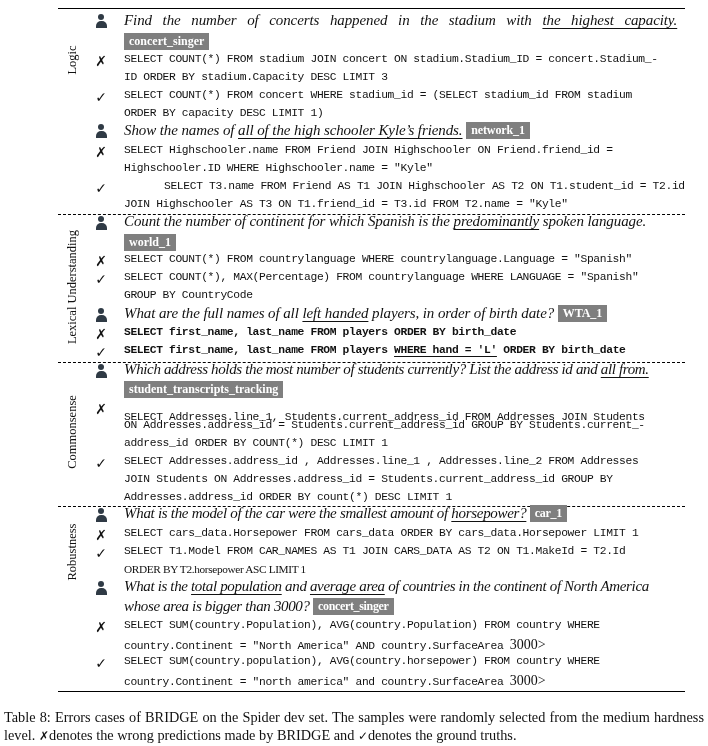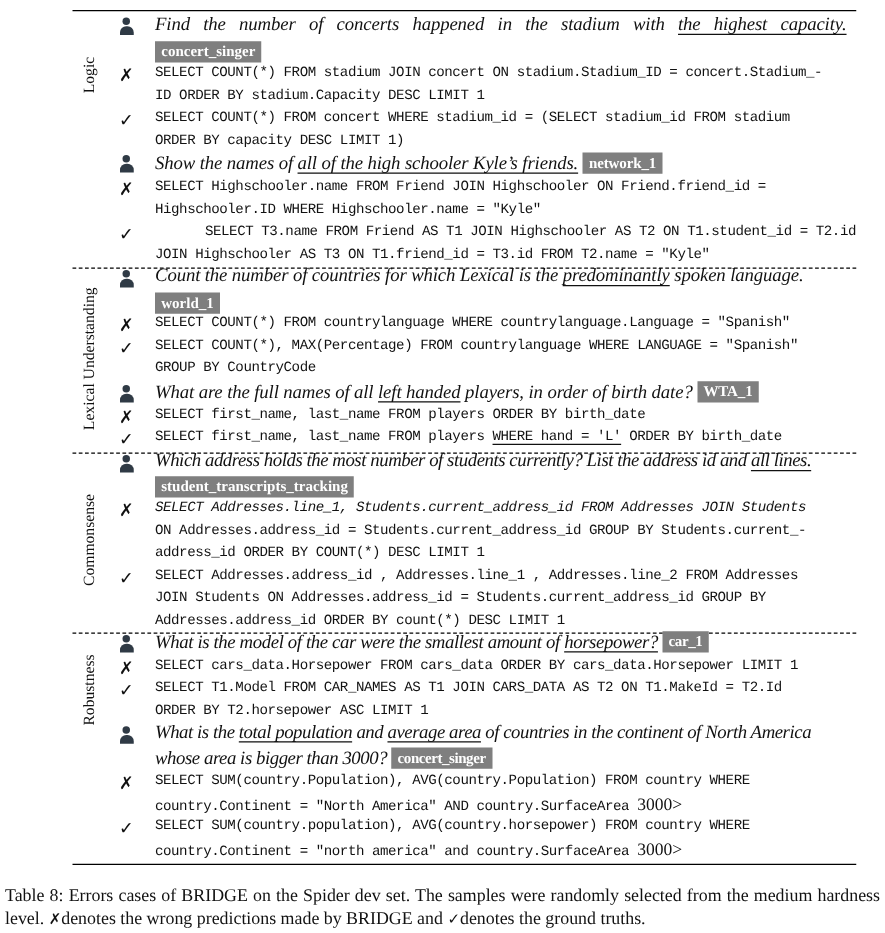--- a/index.html
+++ b/index.html
@@ -42,21 +42,21 @@
   <div class="row" style="top:12px;">
     <span class="ico" style="top:2px;"><span class="person"></span></span>
     <span class="q just" style="top:0;"><span>Find the number of concerts happened in the stadium with </span><span class="u">the highest capacity.</span></span>
   </div>
   <div class="row" style="top:33px;">
     <span class="badge block">concert_singer</span>
   </div>
   <div class="row" style="top:53px;">
     <span class="ico mark" style="top:1px;">✗</span>
     <span class="code" style="top:0;">SELECT COUNT(*) FROM stadium JOIN concert ON stadium.Stadium_ID = concert.Stadium_-</span>
-    <span class="code" style="top:18px;">ID ORDER BY stadium.Capacity DESC LIMIT 1</span>
+    <span class="code" style="top:18px;">ID ORDER BY stadium.Capacity DESC LIMIT 3</span>
   </div>
   <div class="row" style="top:89px;">
     <span class="ico mark" style="top:1px;">✓</span>
     <span class="code" style="top:0;">SELECT COUNT(*) FROM concert WHERE stadium_id = (SELECT stadium_id FROM stadium</span>
     <span class="code" style="top:18px;">ORDER BY capacity DESC LIMIT 1)</span>
   </div>
 
   <div class="row" style="top:122px;">
     <span class="ico" style="top:2px;"><span class="person"></span></span>
     <span class="q" style="top:0;"><span>Show the names of </span><span class="u">all of the high schooler Kyle’s friends.</span> <span class="badge">network_1</span></span>
@@ -69,60 +69,60 @@
   <div class="row" style="top:180px;">
     <span class="ico mark" style="top:1px;">✓</span>
     <span class="code" style="top:0;margin-left:40px;">SELECT T3.name FROM Friend AS T1 JOIN Highschooler AS T2 ON T1.student_id = T2.id</span>
     <span class="code" style="top:18px;">JOIN Highschooler AS T3 ON T1.friend_id = T3.id FROM T2.name = "Kyle"</span>
   </div>
 
   <div class="dash" style="top:214px;"></div>
 
   <div class="row" style="top:213px;">
     <span class="ico" style="top:3px;"><span class="person"></span></span>
-    <span class="q" style="top:0;"><span>Count the number of countries for which Lexical is the </span><span class="u">predominantly</span><span> spoken language.</span></span>
+    <span class="q" style="top:0;"><span>Count the number of continent for which Spanish is the </span><span class="u">predominantly</span><span> spoken language.</span></span>
   </div>
   <div class="row" style="top:234px;">
     <span class="badge block">world_1</span>
   </div>
   <div class="row" style="top:253px;">
     <span class="ico mark" style="top:1px;">✗</span>
     <span class="code" style="top:0;">SELECT COUNT(*) FROM countrylanguage WHERE countrylanguage.Language = "Spanish"</span>
   </div>
   <div class="row" style="top:271px;">
     <span class="ico mark" style="top:1px;">✓</span>
     <span class="code" style="top:0;text-align:center;">SELECT COUNT(*), MAX(Percentage) FROM countrylanguage WHERE LANGUAGE = "Spanish"</span>
     <span class="code" style="top:18px;">GROUP BY CountryCode</span>
   </div>
 
   <div class="row" style="top:305px;">
     <span class="ico" style="top:3px;"><span class="person"></span></span>
     <span class="q" style="top:0;"><span>What are the full names of all </span><span class="u">left handed</span><span> players, in order of birth date?</span> <span class="badge">WTA_1</span></span>
   </div>
   <div class="row" style="top:326px;">
     <span class="ico mark" style="top:1px;">✗</span>
-    <span class="code" style="top:0;">SELECT first_name, last_name FROM players ORDER BY birth_date</span>
+    <span class="code" style="top:0;font-weight:bold;">SELECT first_name, last_name FROM players ORDER BY birth_date</span>
   </div>
   <div class="row" style="top:344px;">
     <span class="ico mark" style="top:1px;">✓</span>
-    <span class="code" style="top:0;"><span>SELECT first_name, last_name FROM players </span><span class="u">WHERE hand = 'L'</span><span> ORDER BY birth_date</span></span>
+    <span class="code" style="top:0;font-weight:bold;"><span>SELECT first_name, last_name FROM players </span><span class="u">WHERE hand = 'L'</span><span> ORDER BY birth_date</span></span>
   </div>
 
   <div class="dash" style="top:362px;"></div>
 
   <div class="row" style="top:361px;">
     <span class="ico" style="top:3px;"><span class="person"></span></span>
-    <span class="q" style="top:0; letter-spacing:-0.35px;"><span>Which address holds the most number of students currently? List the address id and </span><span class="u">all lines.</span></span>
+    <span class="q" style="top:0; letter-spacing:-0.35px;"><span>Which address holds the most number of students currently? List the address id and </span><span class="u">all from.</span></span>
   </div>
   <div class="row" style="top:381px;">
     <span class="badge block">student_transcripts_tracking</span>
   </div>
   <div class="row" style="top:401px;">
     <span class="ico mark" style="top:1px;">✗</span>
-    <span class="code" style="top:0;font-style:italic;">SELECT Addresses.line_1, Students.current_address_id FROM Addresses JOIN Students</span>
+    <span class="code" style="top:10px;">SELECT Addresses.line_1, Students.current_address_id FROM Addresses JOIN Students</span>
     <span class="code" style="top:18px;">ON Addresses.address_id = Students.current_address_id GROUP BY Students.current_-</span>
     <span class="code" style="top:36px;">address_id ORDER BY COUNT(*) DESC LIMIT 1</span>
   </div>
   <div class="row" style="top:455px;">
     <span class="ico mark" style="top:1px;">✓</span>
     <span class="code" style="top:0;">SELECT Addresses.address_id , Addresses.line_1 , Addresses.line_2 FROM Addresses</span>
     <span class="code" style="top:18px;">JOIN Students ON Addresses.address_id = Students.current_address_id GROUP BY</span>
     <span class="code" style="top:36px;text-align:center;">Addresses.address_id ORDER BY count(*) DESC LIMIT 1</span>
   </div>
 
@@ -132,21 +132,21 @@
     <span class="ico" style="top:3px;"><span class="person"></span></span>
     <span class="q" style="top:0; letter-spacing:-0.3px;"><span>What is the model of the car were the smallest amount of </span><span class="u">horsepower?</span> <span class="badge">car_1</span></span>
   </div>
   <div class="row" style="top:527px;">
     <span class="ico mark" style="top:1px;">✗</span>
     <span class="code" style="top:0;">SELECT cars_data.Horsepower FROM cars_data ORDER BY cars_data.Horsepower LIMIT 1</span>
   </div>
   <div class="row" style="top:545px;">
     <span class="ico mark" style="top:1px;">✓</span>
     <span class="code" style="top:0;">SELECT T1.Model FROM CAR_NAMES AS T1 JOIN CARS_DATA AS T2 ON T1.MakeId = T2.Id</span>
-    <span class="code" style="top:18px;">ORDER BY T2.horsepower ASC LIMIT 1</span>
+    <span class="code" style="top:18px;font-family:Liberation Serif, serif;">ORDER BY T2.horsepower ASC LIMIT 1</span>
   </div>
 
   <div class="row" style="top:578px;">
     <span class="ico" style="top:3px;"><span class="person"></span></span>
     <span class="q" style="top:0; letter-spacing:-0.35px;"><span>What is the </span><span class="u">total population</span><span> and </span><span class="u">average area</span><span> of countries in the continent of North America</span></span>
     <span class="q" style="top:20px; letter-spacing:-0.35px;text-align:right;"><span>whose area is bigger than 3000?</span> <span class="badge">concert_singer</span></span>
   </div>
   <div class="row" style="top:619px;">
     <span class="ico mark" style="top:1px;">✗</span>
     <span class="code" style="top:0;">SELECT SUM(country.Population), AVG(country.Population) FROM country WHERE</span>

